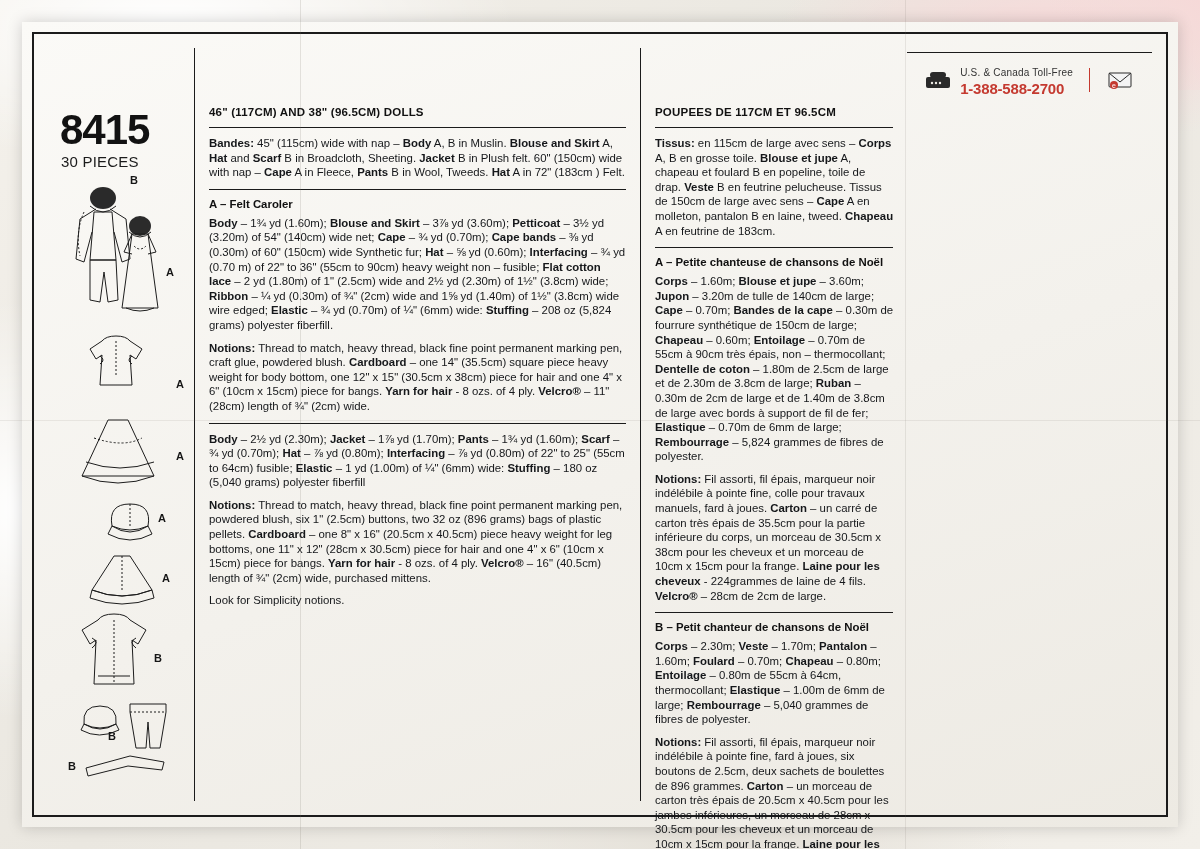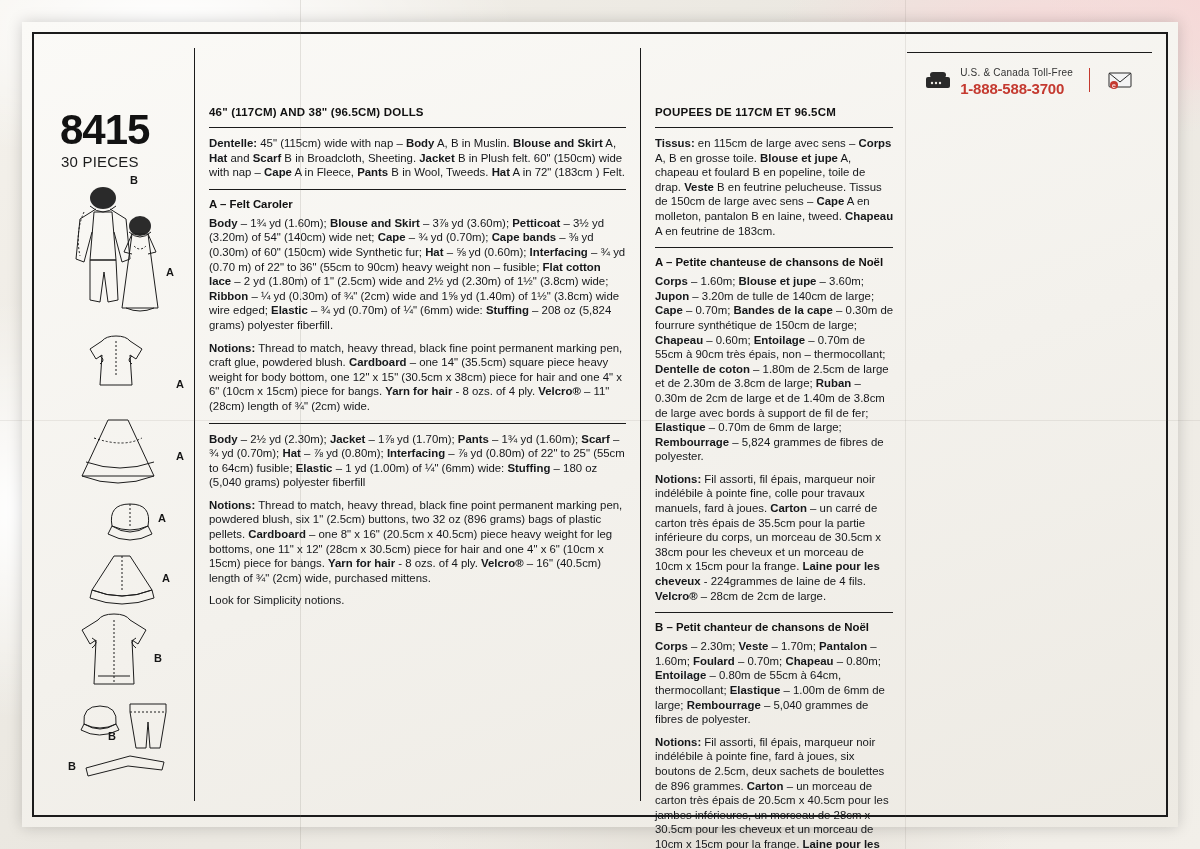--- a/index.html
+++ b/index.html
@@ -267,21 +267,21 @@
               <span class="tag" style="left:104px; top:390px;">A</span>
               <span class="tag" style="left:96px; top:470px;">B</span>
               <span class="tag" style="left:50px; top:548px;">B</span>
               <span class="tag" style="left:10px; top:578px;">B</span>
             </div>
           </div>
 
           <div class="col-mid">
             <div class="head">46" (117CM) AND 38" (96.5CM) DOLLS</div>
             <div class="rule"></div>
-            <p class="body"><b>Dentelle:</b> 45" (115cm) wide with nap – <b>Body</b> A, B in Muslin. <b>Blouse and Skirt</b> A, <b>Hat</b> and <b>Scarf</b> B in Broadcloth, Sheeting. <b>Jacket</b> B in Plush felt. 60" (150cm) wide with nap – <b>Cape</b> A in Fleece, <b>Pants</b> B in Wool, Tweeds. <b>Hat</b> A in 72" (183cm ) Felt.</p>
+            <p class="body"><b>Bandes:</b> 45" (115cm) wide with nap – <b>Body</b> A, B in Muslin. <b>Blouse and Skirt</b> A, <b>Hat</b> and <b>Scarf</b> B in Broadcloth, Sheeting. <b>Jacket</b> B in Plush felt. 60" (150cm) wide with nap – <b>Cape</b> A in Fleece, <b>Pants</b> B in Wool, Tweeds. <b>Hat</b> A in 72" (183cm ) Felt.</p>
             <div class="rule"></div>
             <div class="sec-title">A – Felt Caroler</div>
             <p class="body"><b>Body</b> – 1¾ yd (1.60m); <b>Blouse and Skirt</b> – 3⅞ yd (3.60m); <b>Petticoat</b> – 3½ yd (3.20m) of 54" (140cm) wide net; <b>Cape</b> – ¾ yd (0.70m); <b><b>Cape</b> bands</b> – ⅜ yd (0.30m) of 60" (150cm) wide Synthetic fur; <b>Hat</b> – ⅝ yd (0.60m); <b>Interfacing</b> – ¾ yd (0.70 m) of 22" to 36" (55cm to 90cm) heavy weight non – fusible; <b>Flat cotton lace</b> – 2 yd (1.80m) of 1" (2.5cm) wide and 2½ yd (2.30m) of 1½" (3.8cm) wide; <b>Ribbon</b> – ¼ yd (0.30m) of ¾" (2cm) wide and 1⅝ yd (1.40m) of 1½" (3.8cm) wide wire edged; <b>Elastic</b> – ¾ yd (0.70m) of ¼" (6mm) wide: <b>Stuffing</b> – 208 oz (5,824 grams) polyester fiberfill.</p>
             <p class="body"><b>Notions:</b> Thread to match, heavy thread, black fine point permanent marking pen, craft glue, powdered blush. <b>Cardboard</b> – one 14" (35.5cm) square piece heavy weight for body bottom, one 12" x 15" (30.5cm x 38cm) piece for hair and one 4" x 6" (10cm x 15cm) piece for bangs. <b>Yarn for hair</b> - 8 ozs. of 4 ply. <b>Velcro®</b> – 11" (28cm) length of ¾" (2cm) wide.</p>
             <div class="rule"></div>
             <p class="body"><b>Body</b> – 2½ yd (2.30m); <b>Jacket</b> – 1⅞ yd (1.70m); <b>Pants</b> – 1¾ yd (1.60m); <b>Scarf</b> – ¾ yd (0.70m); <b>Hat</b> – ⅞ yd (0.80m); <b>Interfacing</b> – ⅞ yd (0.80m) of 22" to 25" (55cm to 64cm) fusible; <b>Elastic</b> – 1 yd (1.00m) of ¼" (6mm) wide: <b>Stuffing</b> – 180 oz (5,040 grams) polyester fiberfill</p>
             <p class="body"><b>Notions:</b> Thread to match, heavy thread, black fine point permanent marking pen, powdered blush, six 1" (2.5cm) buttons, two 32 oz (896 grams) bags of plastic pellets. <b>Cardboard</b> – one 8" x 16" (20.5cm x 40.5cm) piece heavy weight for leg bottoms, one 11" x 12" (28cm x 30.5cm) piece for hair and one 4" x 6" (10cm x 15cm) piece for bangs. <b>Yarn for hair</b> - 8 ozs. of 4 ply. <b>Velcro®</b> – 16" (40.5cm) length of ¾" (2cm) wide, purchased mittens.</p>
             <p class="body">Look for Simplicity notions.</p>
           </div>
 
@@ -307,21 +307,21 @@
               <svg width="30" height="24" viewBox="0 0 30 24">
                 <rect x="3" y="9" width="24" height="11" rx="2" fill="#2a2a2a"></rect>
                 <rect x="7" y="4" width="16" height="6" rx="3" fill="#2a2a2a"></rect>
                 <circle cx="9" cy="15" r="1.2" fill="#efece6"></circle>
                 <circle cx="13" cy="15" r="1.2" fill="#efece6"></circle>
                 <circle cx="17" cy="15" r="1.2" fill="#efece6"></circle>
               </svg>
             </span>
             <span class="fline">
               <span class="flabel">U.S. &amp; Canada Toll-Free</span><br>
-              <span class="fvalue">1-888-588-3700</span>
+              <span class="fvalue">1-388-588-2700</span>
             </span>
           </div>
           <div class="fgroup">
             <span class="ficon">
               <svg width="30" height="24" viewBox="0 0 30 24">
                 <rect x="3" y="5" width="22" height="14" rx="1" fill="#f4f4f4" stroke="#2a2a2a"></rect>
                 <path d="M3 5 l11 9 11 -9" fill="none" stroke="#2a2a2a"></path>
                 <circle cx="8" cy="17" r="4" fill="#c4392f"></circle>
                 <text x="8" y="20" font-size="7" fill="#fff" text-anchor="middle" font-family="Liberation Sans">e</text>
               </svg>

